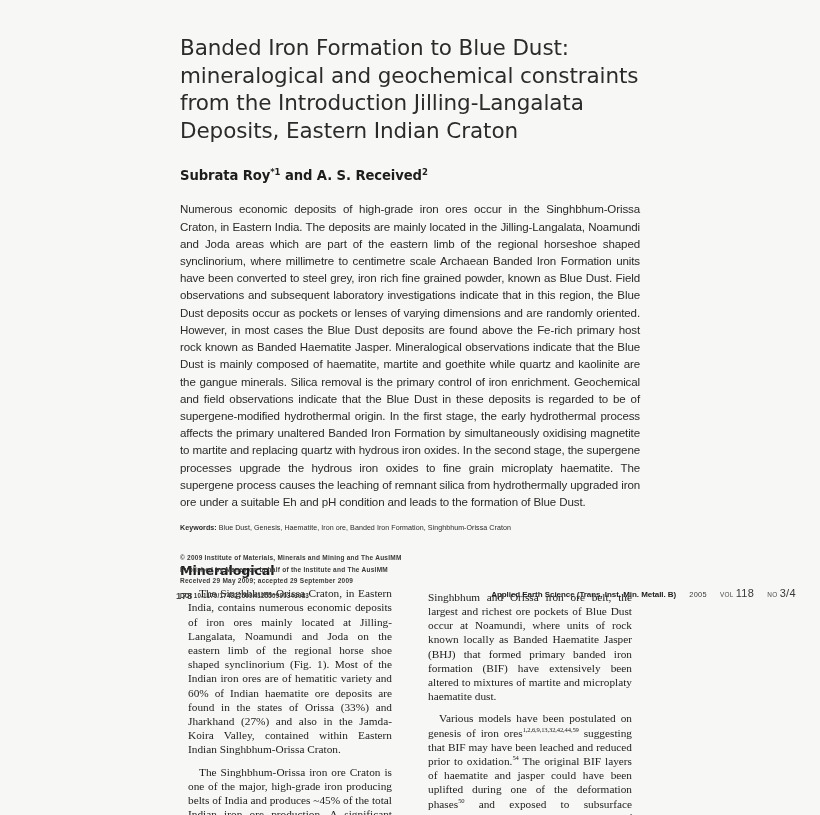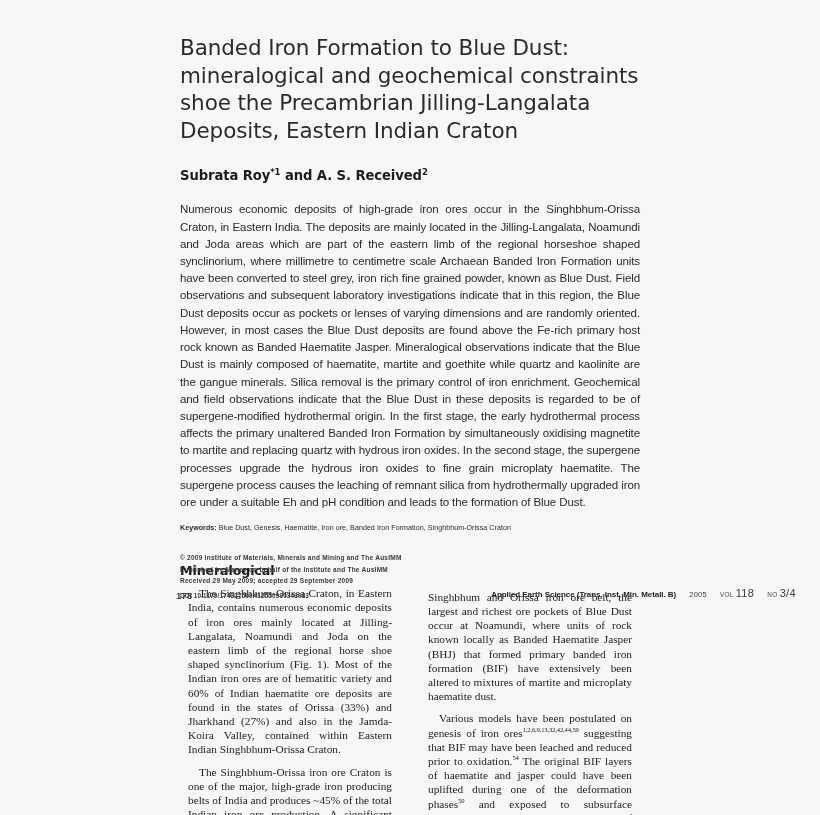--- a/index.html
+++ b/index.html
@@ -175,21 +175,21 @@
   }
 </style>
 </head>
 <body>
 
 <div class="page">
 
   <h1 class="title">
     <span>Banded Iron Formation to Blue Dust:</span>
     <span>mineralogical and geochemical constraints</span>
-    <span>shoe the Precambrian Jilling-Langalata</span>
+    <span>from the Introduction Jilling-Langalata</span>
     <span>Deposits, Eastern Indian Craton</span>
   </h1>
 
   <div class="authors"><span>Subrata Roy</span><sup>*1</sup><span> and </span><span>A. S. Received</span><sup>2</sup></div>
 
   <p class="abstract">Numerous economic deposits of high-grade iron ores occur in the Singhbhum-Orissa Craton, in Eastern India. The deposits are mainly located in the Jilling-Langalata, Noamundi and Joda areas which are part of the eastern limb of the regional horseshoe shaped synclinorium, where millimetre to centimetre scale Archaean Banded Iron Formation units have been converted to steel grey, iron rich fine grained powder, known as Blue Dust. Field observations and subsequent laboratory investigations indicate that in this region, the Blue Dust deposits occur as pockets or lenses of varying dimensions and are randomly oriented. However, in most cases the Blue Dust deposits are found above the Fe-rich primary host rock known as Banded Haematite Jasper. Mineralogical observations indicate that the Blue Dust is mainly composed of haematite, martite and goethite while quartz and kaolinite are the gangue minerals. Silica removal is the primary control of iron enrichment. Geochemical and field observations indicate that the Blue Dust in these deposits is regarded to be of supergene-modified hydrothermal origin. In the first stage, the early hydrothermal process affects the primary unaltered Banded Iron Formation by simultaneously oxidising magnetite to martite and replacing quartz with hydrous iron oxides. In the second stage, the supergene processes upgrade the hydrous iron oxides to fine grain microplaty haematite. The supergene process causes the leaching of remnant silica from hydrothermally upgraded iron ore under a suitable Eh and pH condition and leads to the formation of Blue Dust.</p>
 
   <p class="keywords"><b>Keywords:</b><span> Blue Dust, Genesis, Haematite, Iron ore, Banded Iron Formation, Singhbhum-Orissa Craton</span></p>
 
   <div class="columns">

